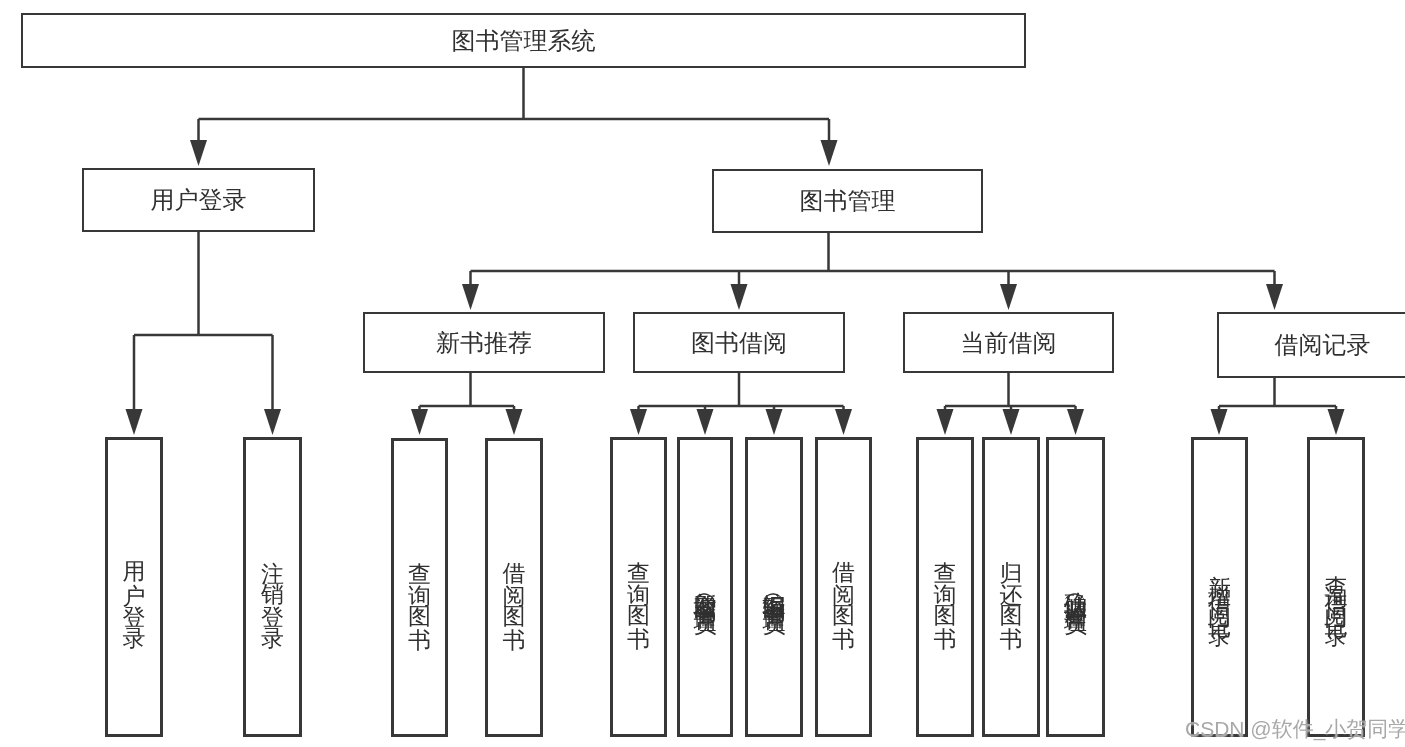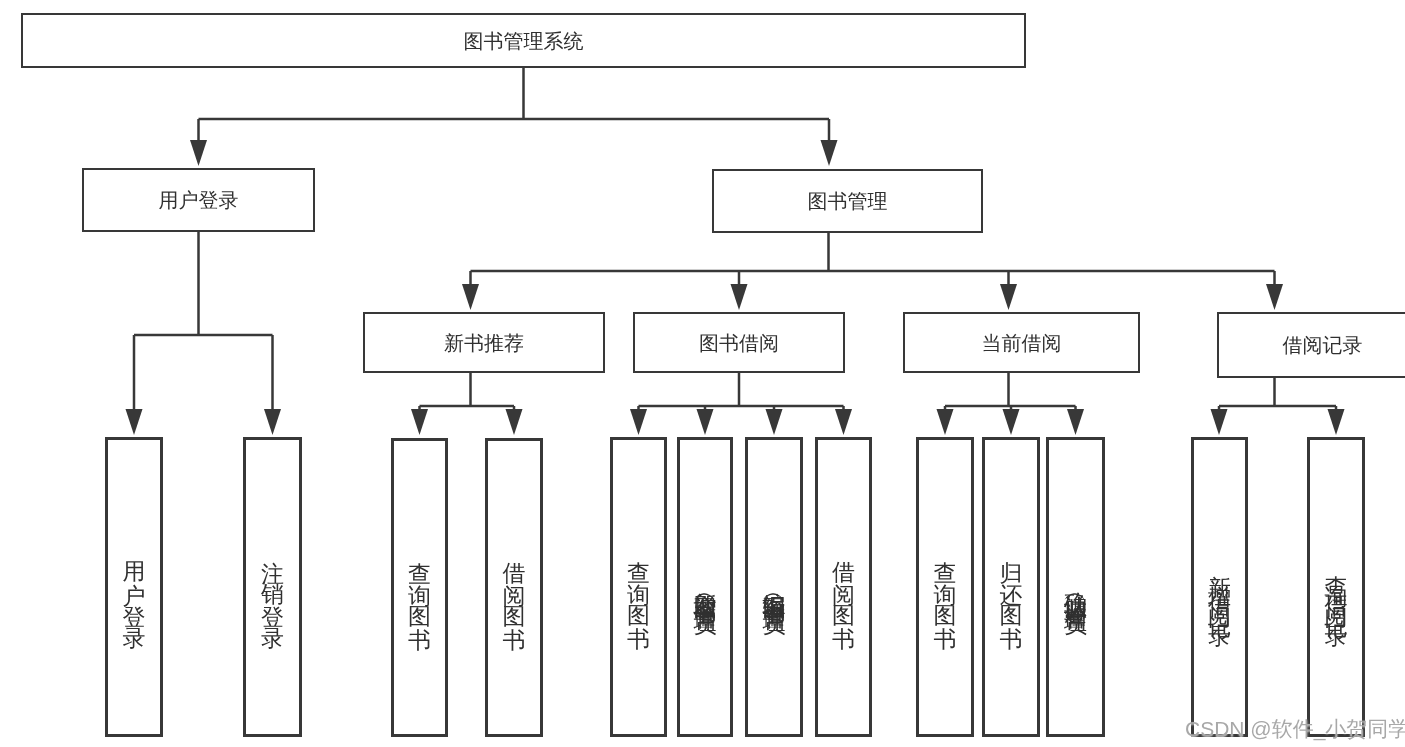--- a/index.html
+++ b/index.html
@@ -25,21 +25,21 @@
   }
   .wires polygon { fill: #383838; }
   .node {
     position: absolute;
     box-sizing: border-box;
     border: 2px solid #383838;
     background: #ffffff;
     display: flex;
     align-items: center;
     justify-content: center;
-    font-size: 20px;
+    font-size: 24px;
     line-height: 1;
     z-index: 2;
     white-space: nowrap;
   }
   .vbox {
     writing-mode: vertical-rl;
     border-width: 3px;
     font-size: 23px;
   }
   .sp4 { letter-spacing: 22px; }
@@ -97,21 +97,21 @@
     <polygon points="1327.5,409 1344.5,409 1336,435"></polygon>
   </svg>
 
   <div class="node" style="left:21px; top:13px; width:1005px; height:55px;">图书管理系统</div>
 
   <div class="node" style="left:82px; top:168px; width:233px; height:64px;">用户登录</div>
   <div class="node" style="left:712px; top:169px; width:271px; height:64px;">图书管理</div>
 
   <div class="node" style="left:363px; top:312px; width:242px; height:61px;">新书推荐</div>
   <div class="node" style="left:633px; top:312px; width:212px; height:61px;">图书借阅</div>
-  <div class="node" style="left:903px; top:312px; width:237px; height:61px;">当前借阅</div>
+  <div class="node" style="left:903px; top:312px; width:211px; height:61px;">当前借阅</div>
   <div class="node" style="left:1217px; top:312px; width:211px; height:66px;">借阅记录</div>
 
   <div class="node vbox sp4" style="left:105px; top:437px; width:58px; height:300px;">用户登录</div>
   <div class="node vbox sp4" style="left:243px; top:437px; width:59px; height:300px;">注销登录</div>
 
   <div class="node vbox sp4" style="left:391px; top:438px; width:57px; height:299px;">查询图书</div>
   <div class="node vbox sp4" style="left:485px; top:438px; width:58px; height:299px;">借阅图书</div>
 
   <div class="node vbox sp4" style="left:610px; top:437px; width:57px; height:300px;">查询图书</div>
   <div class="node vbox sp9" style="left:677px; top:437px; width:56px; height:300px;">新增图书（管理员）</div>

